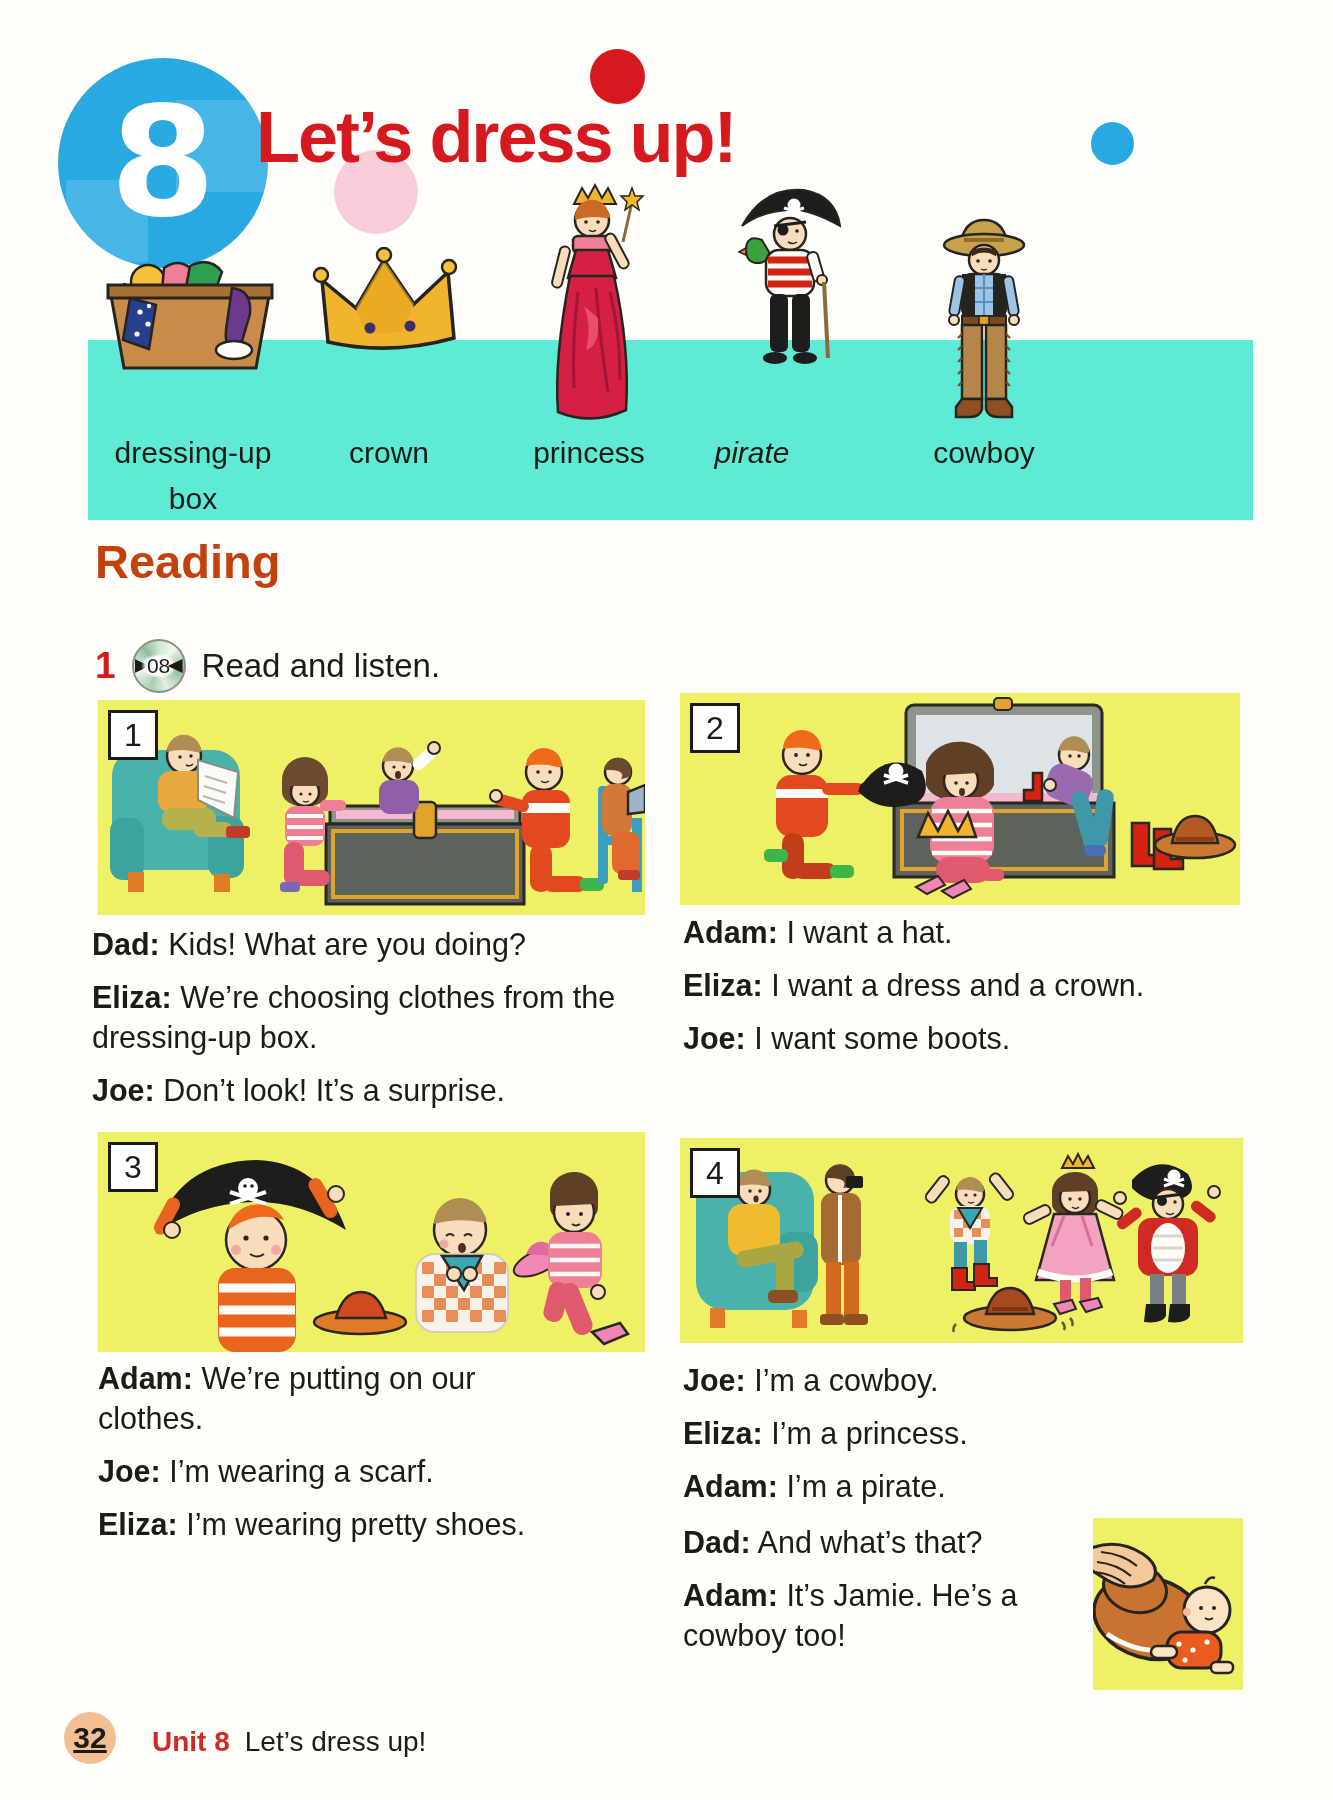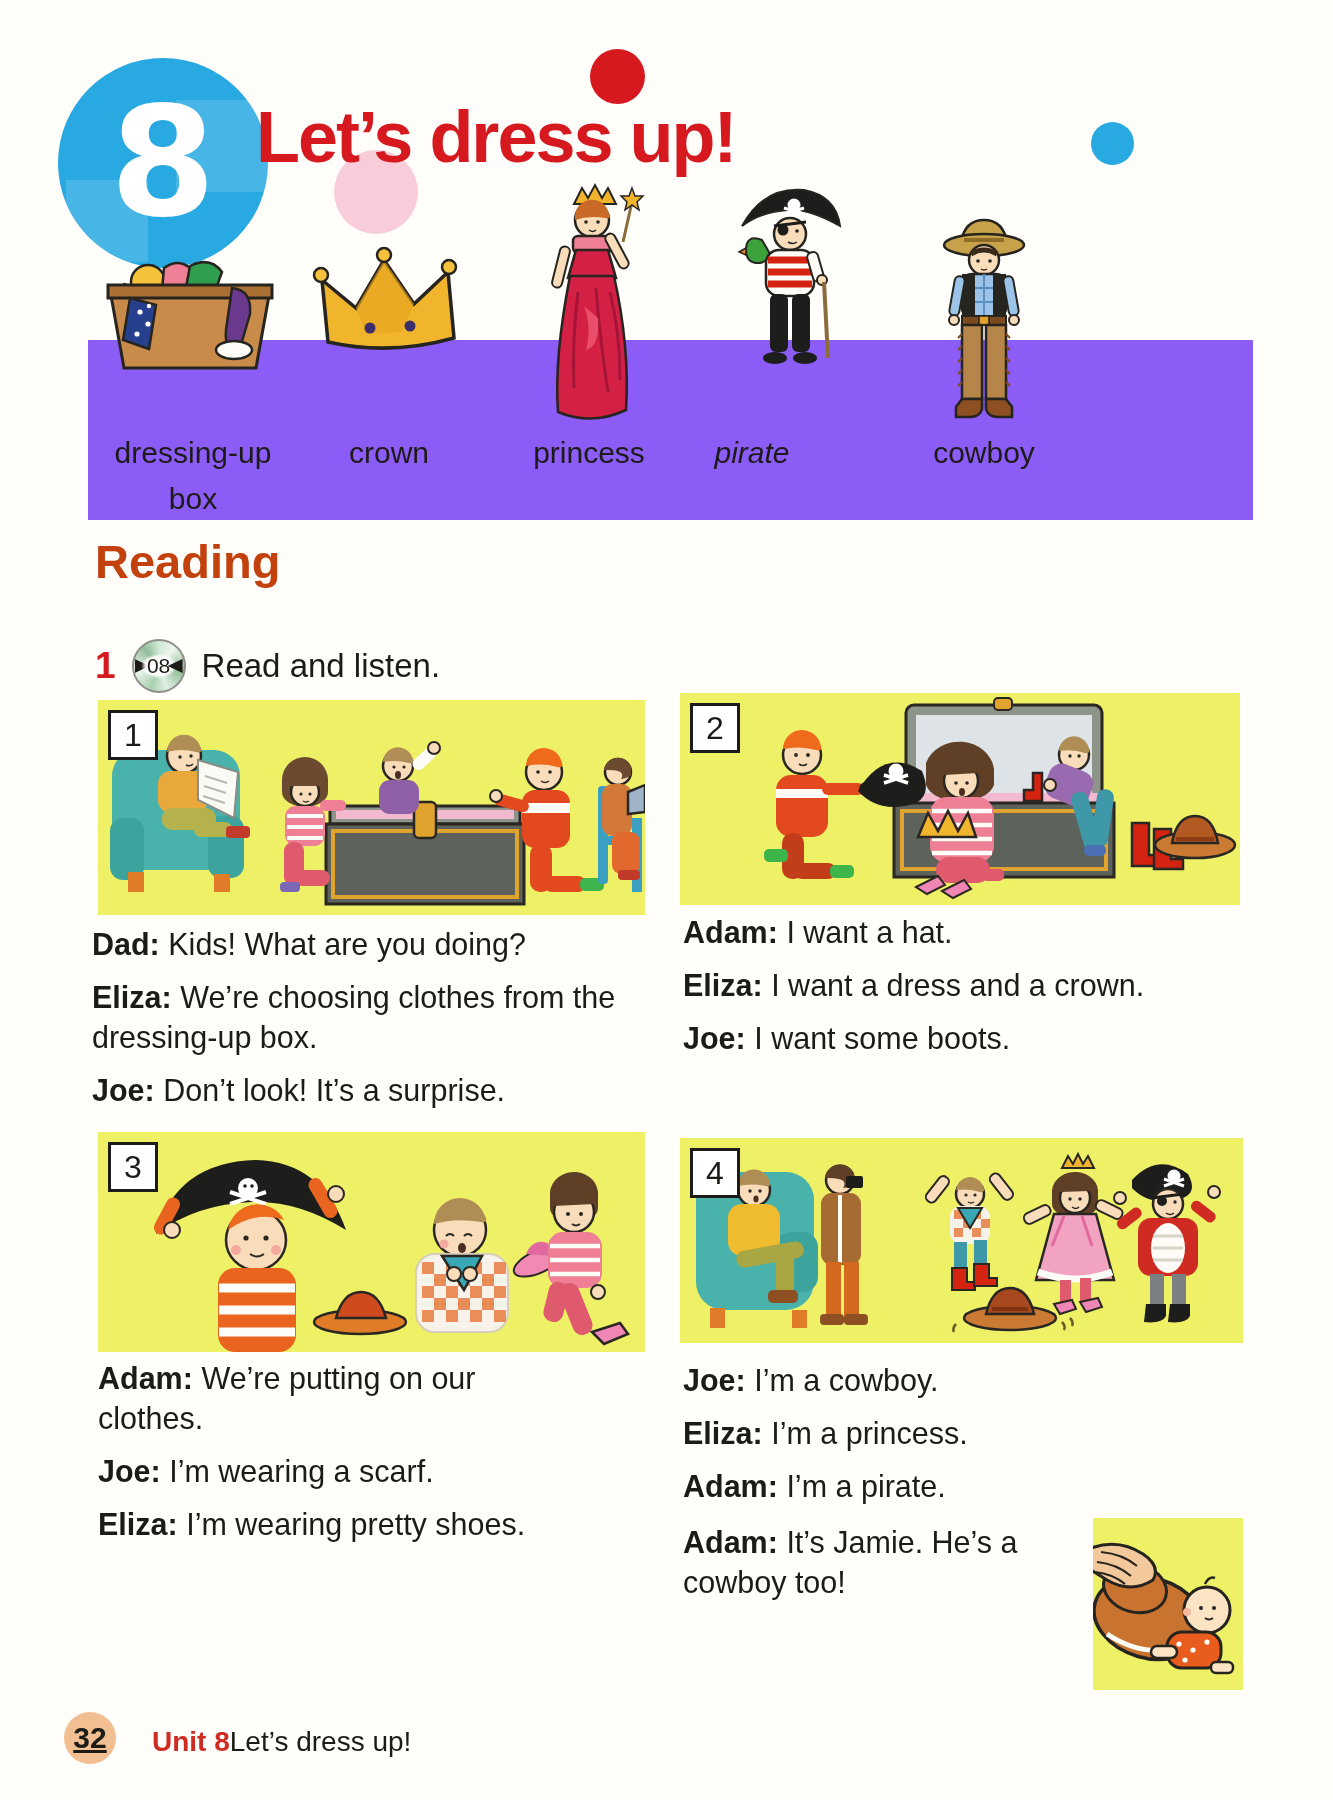--- a/index.html
+++ b/index.html
@@ -27,21 +27,21 @@
     position:absolute; left:256px; top:96px; margin:0; z-index:2;
     font-size:72px; font-weight:bold; letter-spacing:-2px; color:#d6181f;
   }
   .dot-red  { position:absolute; left:590px; top:49px;  width:55px; height:55px;
     border-radius:50%; background:#d6181f; }
   .dot-blue { position:absolute; left:1091px; top:122px; width:43px; height:43px;
     border-radius:50%; background:#29a9e1; }
 
   
   .vocab-strip { position:absolute; left:88px; top:340px; width:1165px; height:180px;
-    background:#8b5cf6; }
+    background:#5eead4; }
   .vocab-art { position:absolute; display:block; }
   .art-box      { left:16px;  top:-86px;  width:172px; height:120px; }
   .art-crown    { left:222px; top:-100px; width:158px; height:124px; }
   .art-princess { left:438px; top:-164px; width:126px; height:252px; }
   .art-pirate   { left:638px; top:-160px; width:128px; height:204px; }
   .art-cowboy   { left:842px; top:-128px; width:108px; height:214px; }
   .vocab-label { position:absolute; top:90px; font-size:30px; line-height:46px;
     text-align:center; color:#1c1b17; }
   .lbl-box      { left:10px;  width:190px; }
   .lbl-crown    { left:222px; width:158px; }
@@ -89,21 +89,21 @@
   .dlg-4 { left:683px; top:1360px; width:560px; }
   .dlg-4b{ left:683px; top:1522px; width:360px; }
   .baby-pic { position:absolute; left:1093px; top:1518px; width:150px; height:172px;
     background:#eef066; }
   .baby-pic svg { width:100%; height:100%; display:block; }
 
   
   .footer-circle { position:absolute; left:64px; top:1712px; width:52px; height:52px;
     border-radius:50%; background:#f2bf93; display:flex; align-items:center;
     justify-content:center; font-size:30px; font-weight:bold; color:#1c1b17;text-decoration:underline; }
-  .footer-line { position:absolute; left:152px; top:1726px; display:flex; 
+  .footer-line { position:absolute; left:152px; top:1726px; display:flex; gap:15px;
     align-items:baseline; }
   .footer-unit  { font-size:28px; font-weight:bold; color:#cf2b23; }
   .footer-title { font-size:28px; color:#1c1b17; }
 </style>
 </head>
 <body>
 
 <div class="page">
 
   <div class="unit-circle">
@@ -526,20 +526,21 @@
     <p><span class="speaker">Eliza:</span> <span>I’m wearing pretty shoes.</span></p>
   </div>
 
   <div class="dialogue dlg-4">
     <p><span class="speaker">Joe:</span> <span>I’m a cowboy.</span></p>
     <p><span class="speaker">Eliza:</span> <span>I’m a princess.</span></p>
     <p><span class="speaker">Adam:</span> <span>I’m a pirate.</span></p>
   </div>
 
   <div class="dialogue dlg-4b">
+    <p><span class="speaker">Dad:</span> <span>And what’s that?</span></p>
     <p><span class="speaker">Adam:</span> <span>It’s Jamie. He’s a cowboy too!</span></p>
   </div>
 
   <div class="baby-pic">
     <svg viewBox="0 0 150 172">
       <ellipse cx="56" cy="100" rx="56" ry="40" fill="#c8732f" stroke="#26241f" stroke-width="3.5" transform="rotate(16 56 100)"></ellipse>
       <ellipse cx="42" cy="70" rx="32" ry="24" fill="#c8732f" stroke="#26241f" stroke-width="3" transform="rotate(16 42 70)"></ellipse>
       <path d="M14 116 q42 28 86 8" stroke="#fdfcf6" stroke-width="5" fill="none"></path>
       <path d="M-2 30 q28 -10 52 6 q18 12 10 26 q-22 14 -46 0 L-2 52 z" fill="#f3c89a" stroke="#26241f" stroke-width="3"></path>
       <path d="M8 34 q22 2 36 14 M4 44 q20 2 34 14 M2 54 q18 2 30 12" stroke="#26241f" stroke-width="2.2" fill="none"></path>

